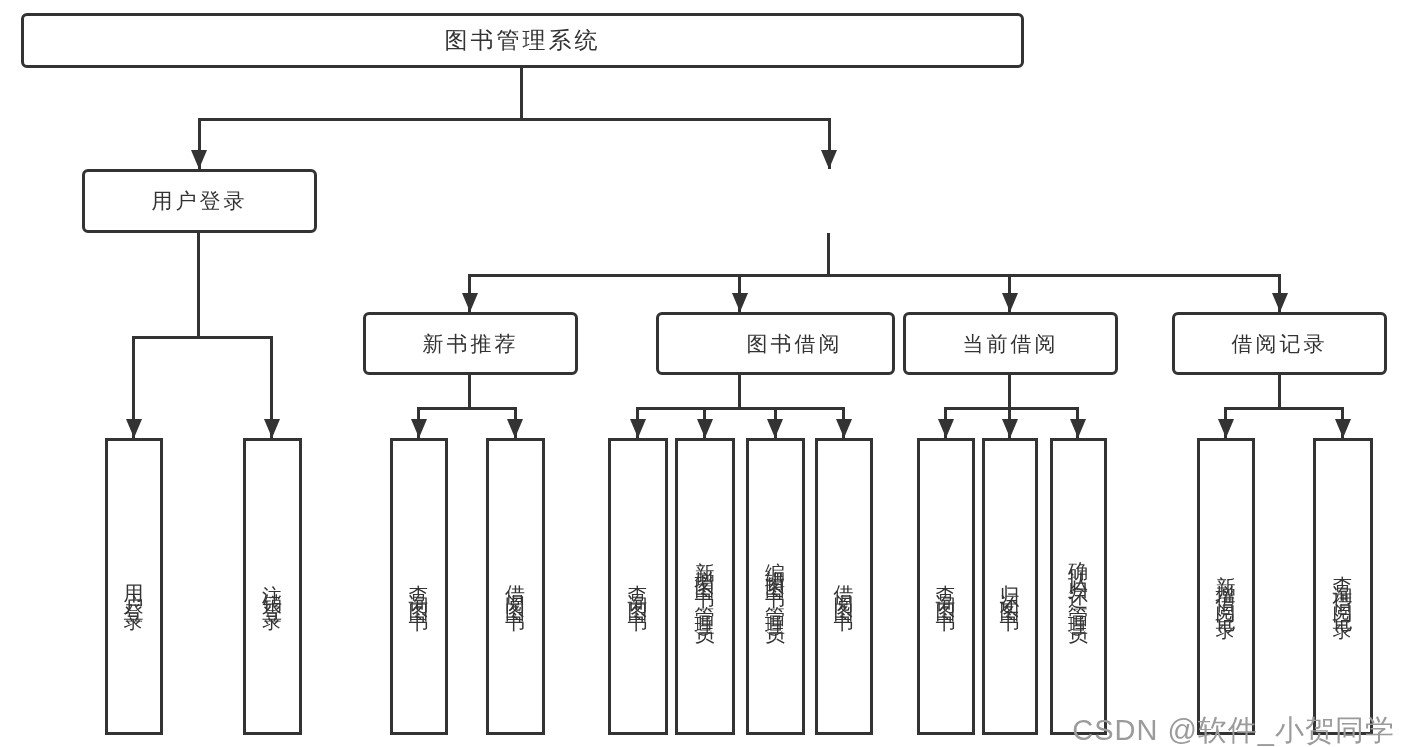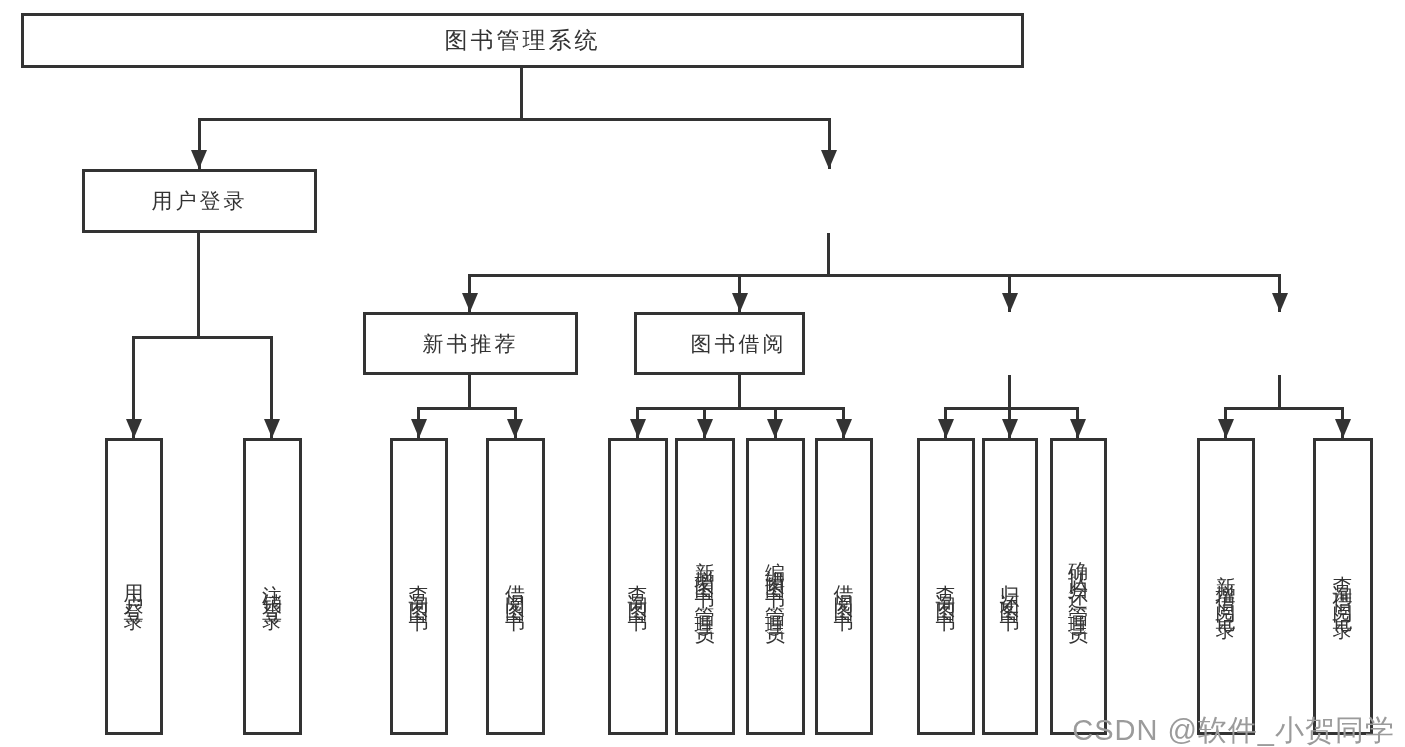--- a/index.html
+++ b/index.html
@@ -19,20 +19,21 @@
     color: #333333;
     display: flex;
     align-items: center;
     justify-content: center;
     text-align: center;
   }
   .box.h {
     font-size: 21px;
     letter-spacing: 3px;
     white-space: nowrap;
+    border-radius: 6px;
   }
   .box.h.title { font-size: 23px; }
   .box.v {
     writing-mode: vertical-lr;
     text-orientation: mixed;
     font-size: 20px;
     letter-spacing: 9px;
     line-height: 1;
   }
   .vline { position: absolute; width: 3px; background: #333333; }
@@ -82,21 +83,23 @@
   <div class="vline" style="left:468px;  top:274px; height:38px;"></div>
   <div class="vline" style="left:738px;  top:274px; height:38px;"></div>
   <div class="vline" style="left:1008px; top:274px; height:38px;"></div>
   <div class="vline" style="left:1278px; top:274px; height:38px;"></div>
   <div class="arrow" style="left:462px;  top:293px;"></div>
   <div class="arrow" style="left:732px;  top:293px;"></div>
   <div class="arrow" style="left:1002px; top:293px;"></div>
   <div class="arrow" style="left:1272px; top:293px;"></div>
 
   <div class="box h" style="left:363px; top:312px; width:215px; height:63px;">新书推荐</div>
-  <div class="box h" style="left:634px; top:312px; width:171px; height:63px;padding-left:38px;">图书借阅</div>
+  <div class="box h" style="left:656px; top:312px; width:239px; height:63px;padding-left:38px;">图书借阅</div>
+  <div class="box h" style="left:903px; top:312px; width:215px; height:63px;">当前借阅</div>
+  <div class="box h" style="left:1172px; top:312px; width:215px; height:63px;">借阅记录</div>
 
   <div class="vline" style="left:468px; top:375px; height:32px;"></div>
   <div class="hline" style="left:417px; top:407px; width:99px;"></div>
   <div class="vline" style="left:417px; top:407px; height:31px;"></div>
   <div class="vline" style="left:514px; top:407px; height:31px;"></div>
   <div class="arrow" style="left:411px; top:419px;"></div>
   <div class="arrow" style="left:507px; top:419px;"></div>
 
   <div class="vline" style="left:738px; top:375px; height:32px;"></div>
   <div class="hline" style="left:636px; top:407px; width:209px;"></div>

